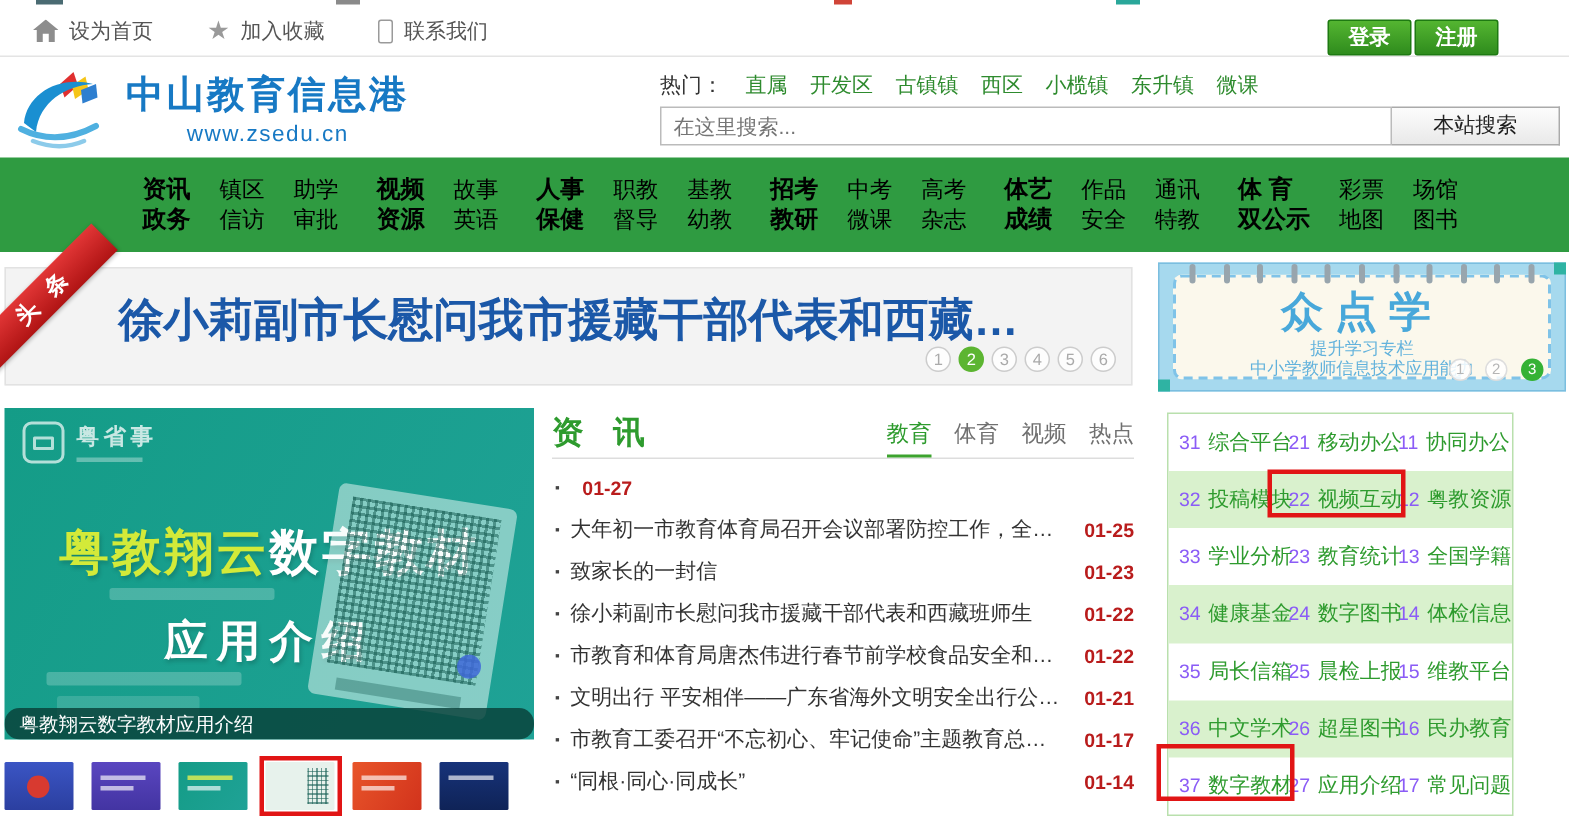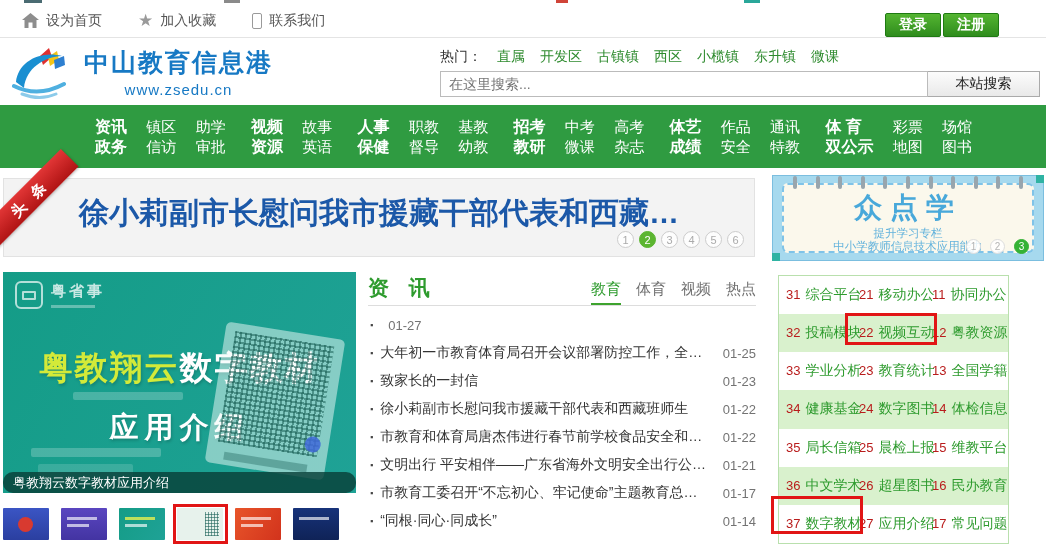--- a/index.html
+++ b/index.html
@@ -29,21 +29,21 @@
   .hot-label { color:#333; }
   .hotrow a { color:#2e8b2e; }
   .searchrow { position:absolute; left:440px; top:71px; width:600px; display:flex; }
   .s-in { flex:1; height:26px; border:1px solid #bbb; padding:0 8px; font-size:14px; color:#1d4ed8; outline:none; }
   .s-btn { width:112px; height:26px; font-size:14px; color:#222; cursor:pointer;
            background:linear-gradient(#fcfcfc,#e9e9e9); border:1px solid #aaa; border-left:none; }
 
   
   .mainnav { position:absolute; left:0; top:105px; width:1046px; height:63px; background:#2f9b41;
              display:flex; justify-content:space-between; align-items:center; padding:0 74px 0 95px; }
-  .ncol a { display:block; color:#ffffff; font-size:15px; line-height:20px; }
+  .ncol a { display:block; color:#000000; font-size:15px; line-height:20px; }
   .ncol.b a { font-weight:bold; font-size:16px; }
   .ncol.g { margin-left:6px; }
 
   
   .headline { position:absolute; left:3px; top:178px; width:752px; height:79px;
               background:#f3f3f3; border:1px solid #e2e2e2; }
   .h-title { position:absolute; left:75px; top:14px; font-size:30px; font-weight:bold;
              color:#1b58a8; white-space:nowrap; }
   .h-pager { position:absolute; right:10px; bottom:8px; display:flex; gap:5px; }
   .pgc { width:17px; height:17px; border-radius:50%; border:1px solid #ccc; background:#fdfdfd;
@@ -114,29 +114,29 @@
   .news { position:absolute; left:368px; top:274px; width:388px; }
   .n-head { position:relative; display:flex; align-items:flex-end; height:32px; border-bottom:1px solid #ddd; }
   .n-title { font-size:21px; font-weight:bold; color:#2e9b2e; letter-spacing:7px; padding-bottom:3px; }
   .n-tabs { margin-left:auto; display:flex; gap:15px; }
   .n-tab { font-size:15px; color:#707070; padding-bottom:6px; }
   .n-tab.act { color:#2e9b2e; box-shadow:inset 0 -2px 0 #3da32e; }
   .n-list { padding-top:5px; }
   .n-item { display:flex; align-items:center; height:28px; font-size:14px; }
   .bullet { color:#444; font-size:9px; margin:0 7px 0 2px; }
   .n-link { color:#333; flex:1; overflow:hidden; white-space:nowrap; text-overflow:ellipsis; }
-  .n-date { color:#737373; font-size:13px; margin-left:8px; }
+  .n-date { color:#b91c1c; font-size:13px; margin-left:8px;font-weight:bold; }
 
   
   .ql { position:absolute; left:778px; top:275px; width:231px; height:269px;
         border:1px solid #b9e0ad; display:flex; flex-direction:column; background:#fff; }
   .ql-row { flex:1; display:flex; align-items:center; padding:0 7px; justify-content:space-between; }
   .ql-row.alt { background:#d9f1cd; }
   .ql-cell { display:flex; align-items:baseline; gap:5px; width:73px; cursor:pointer; }
-  .ql-num { color:#b91c1c; font-size:13px; }
+  .ql-num { color:#8b5cf6; font-size:13px; }
   .ql-label { color:#2e9b2e; font-size:14px; white-space:nowrap; }
 
   
   .redbox { position:absolute; border:3px solid #e11515; z-index:10; }
   #rb1 { left:845px; top:313px; width:92px; height:32px; }
   #rb2 { left:771px; top:496px; width:92px; height:38px; }
   #rb3 { left:173px; top:504px; width:55px; height:40px; }
 </style>
 </head>
 <body>

